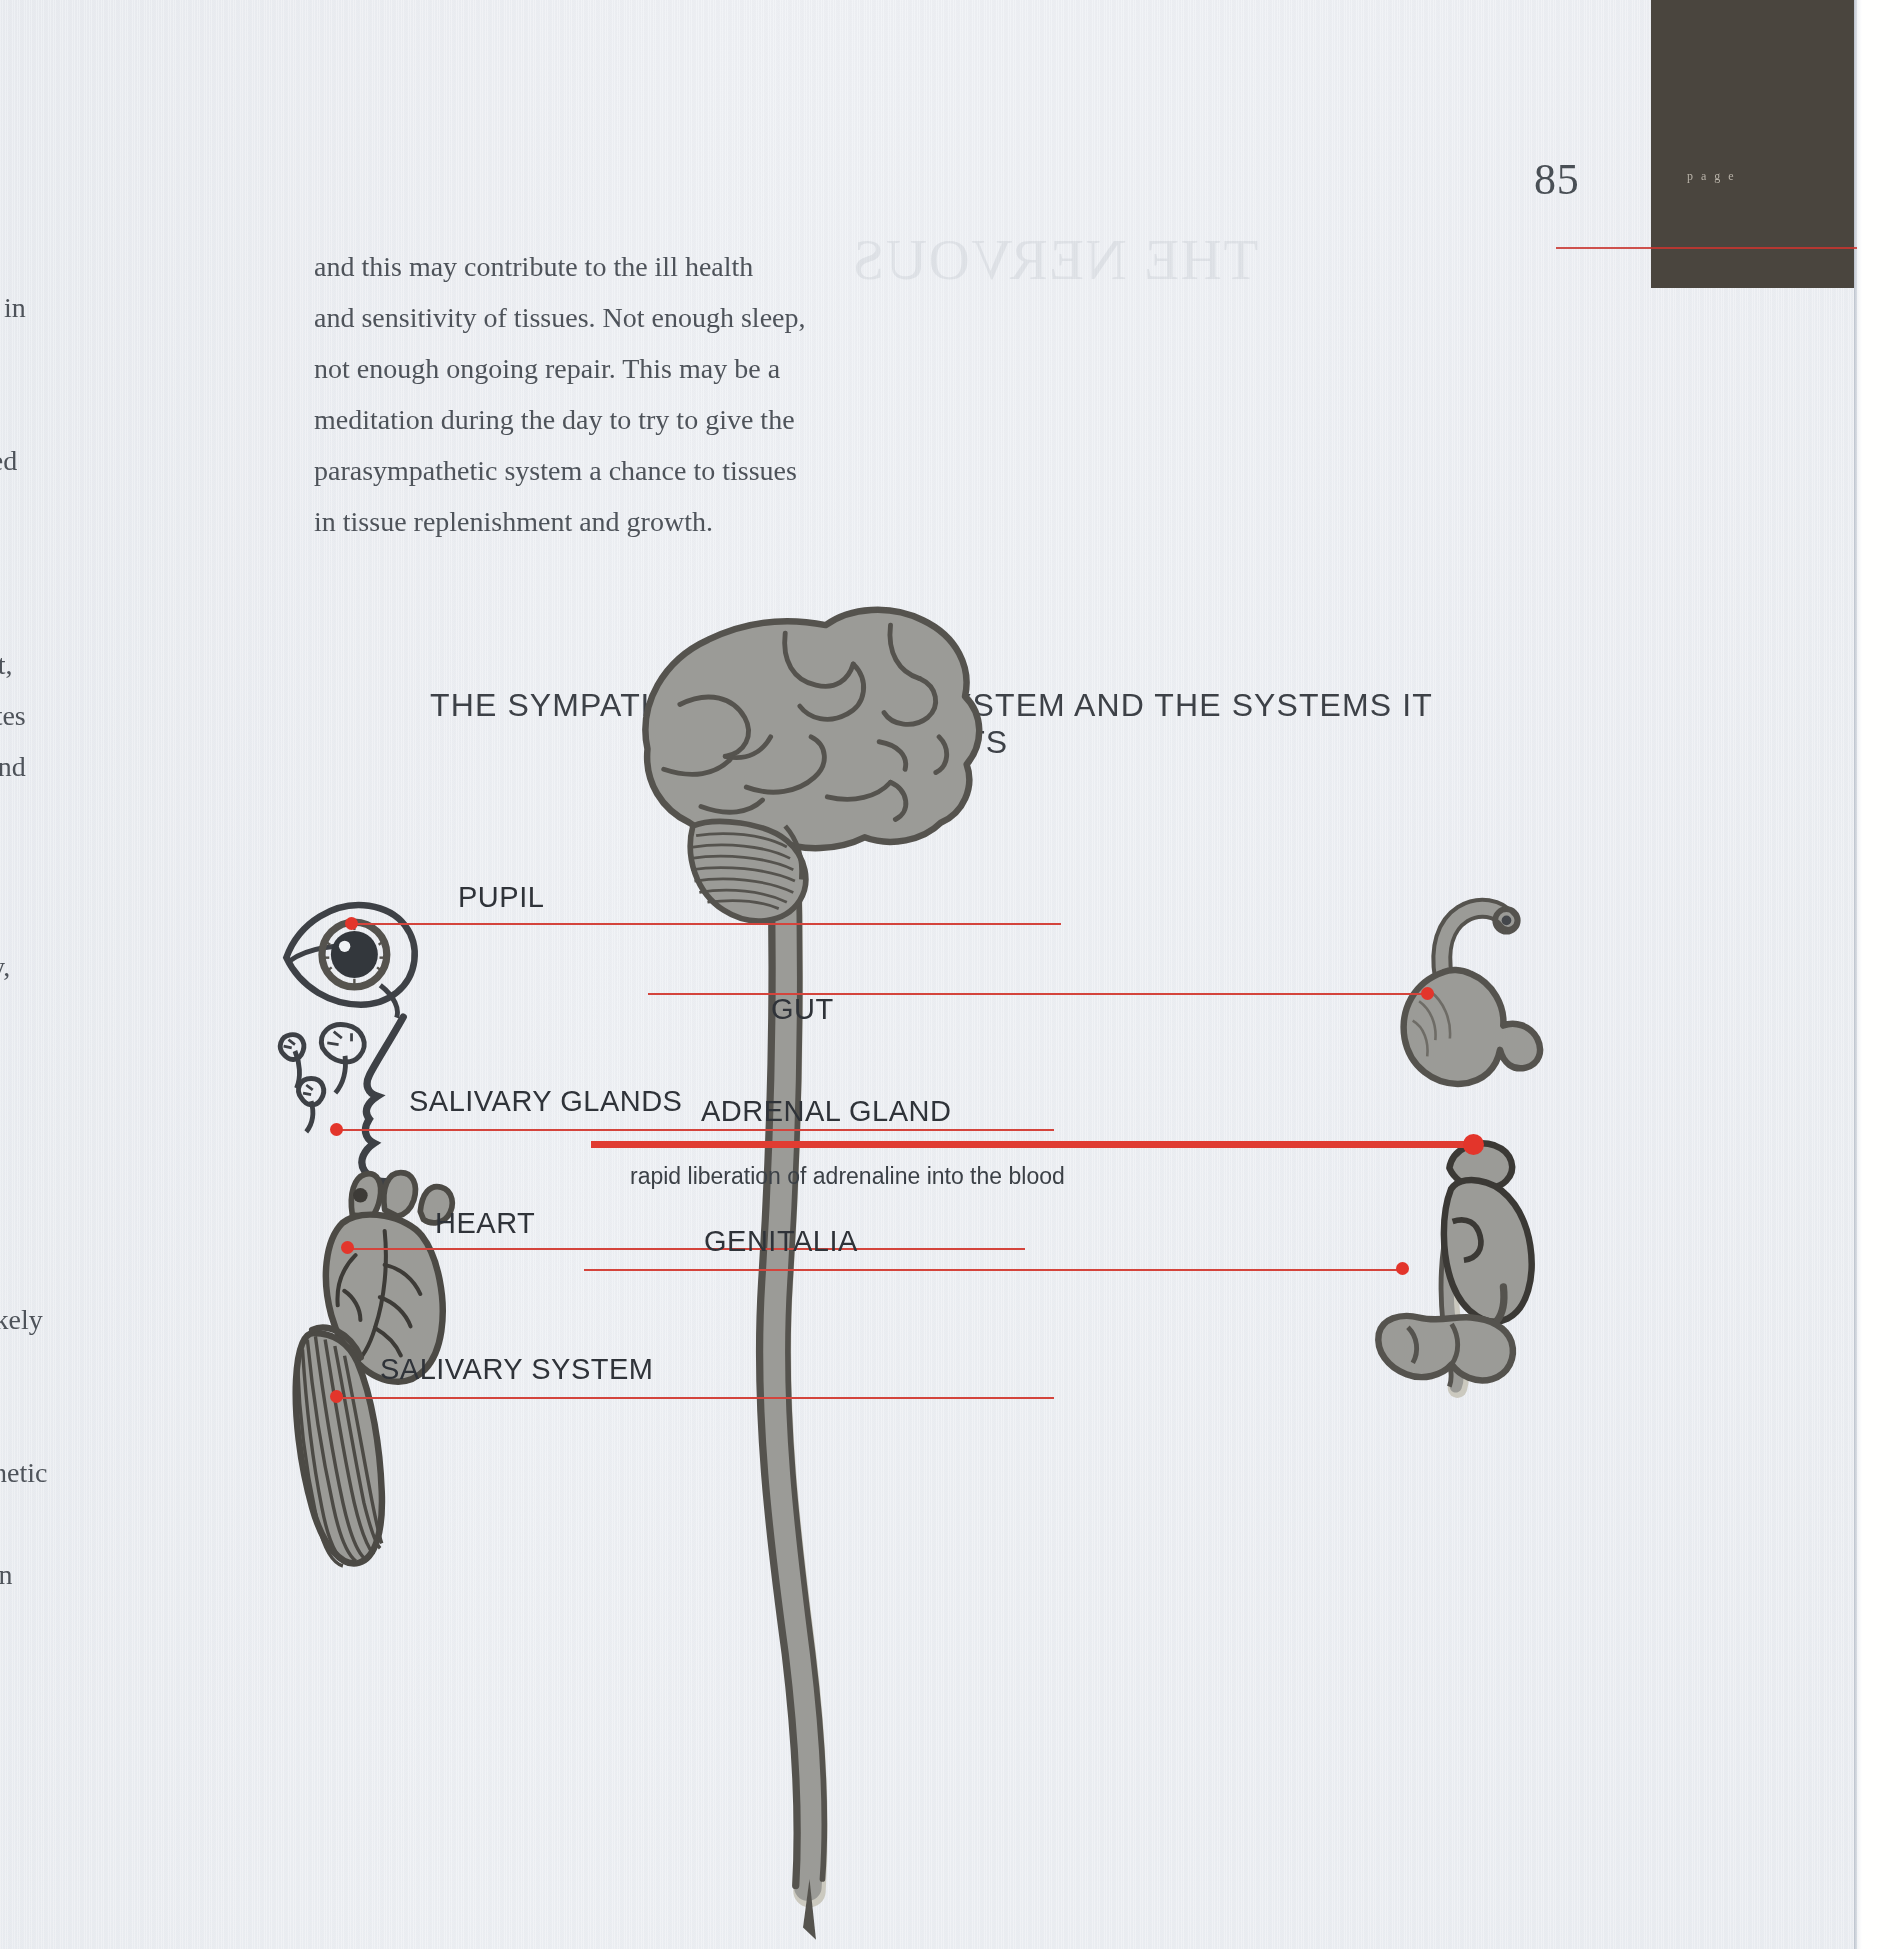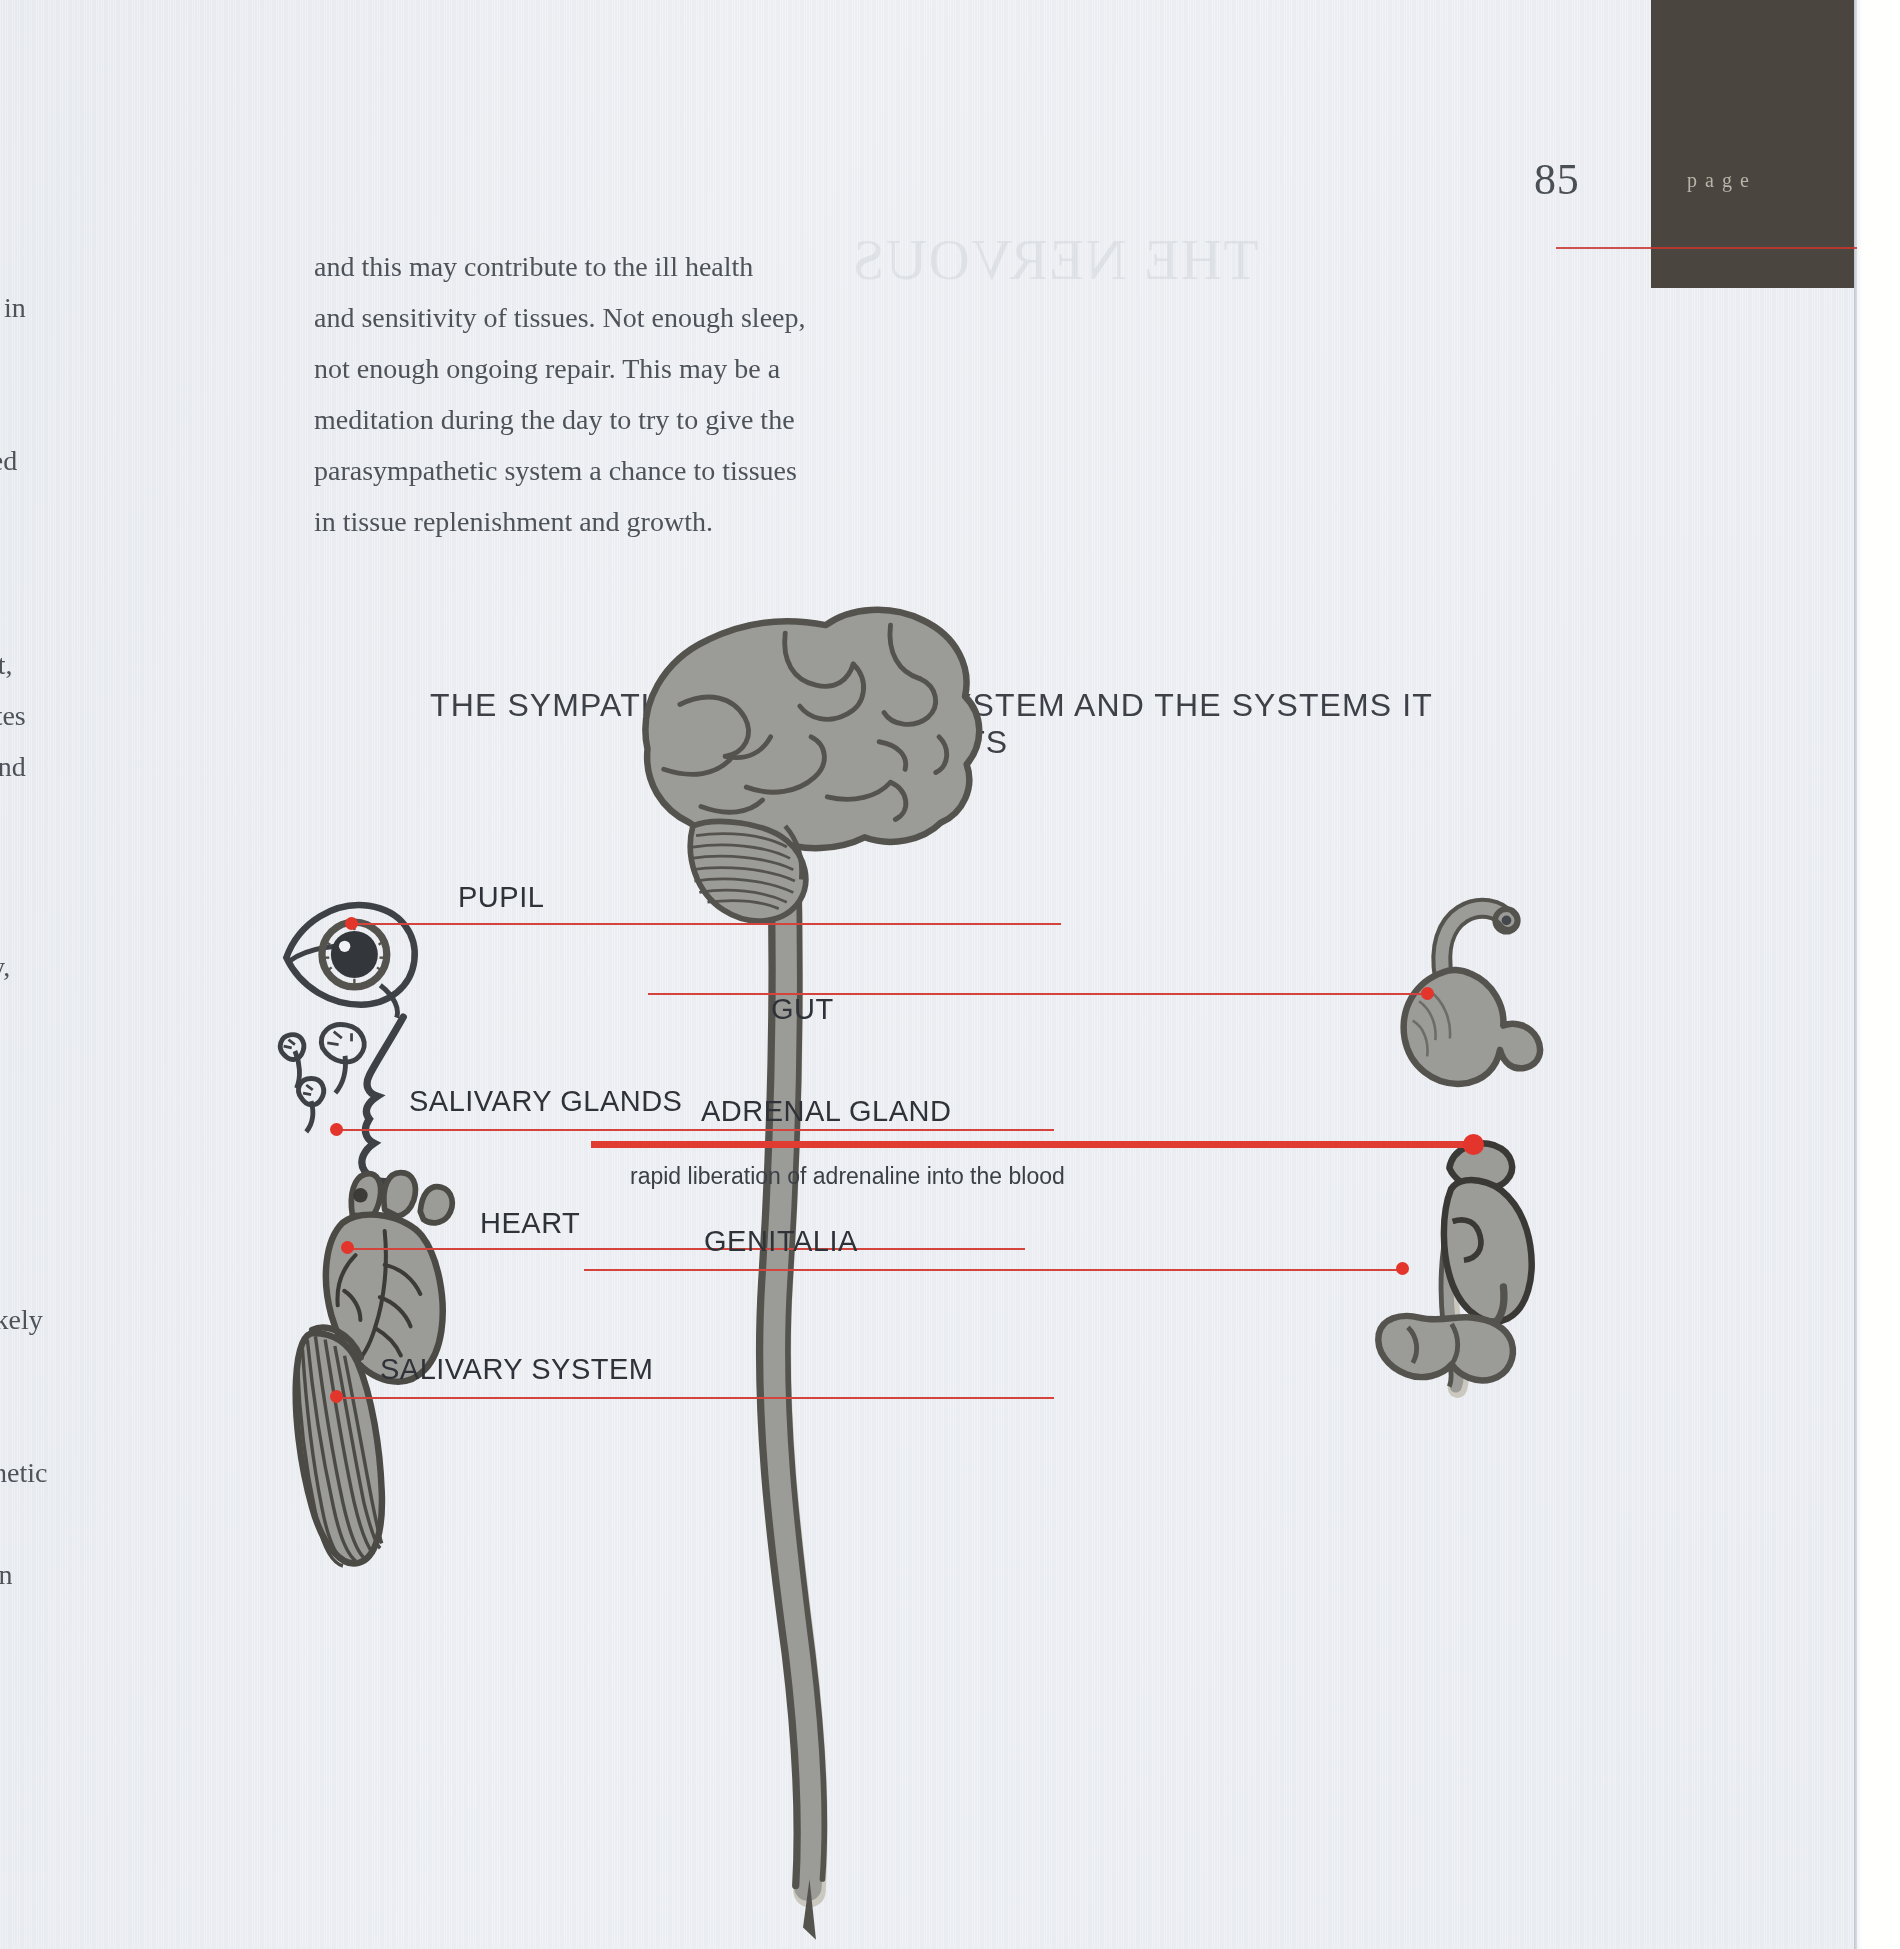--- a/index.html
+++ b/index.html
@@ -51,21 +51,21 @@
   #header-block {
     position: absolute;
     left: 1651px; top: 0;
     width: 203px; height: 288px;
     background: #4a453e;
   }
   #header-block-label {
     position: absolute;
     left: 1687px; top: 169px;
     font-family: "Liberation Serif", serif;
-    font-size: 20px;
+    font-size: 12px;
     letter-spacing: 8px;
     color: #b9b3a9;
   }
   #page-number {
     position: absolute;
     left: 1534px; top: 154px;
     font-family: "Liberation Serif", serif;
     font-size: 44px;
     letter-spacing: 0.8px;
     color: #494f55;
@@ -371,21 +371,21 @@
 
       <g fill="none" stroke="#3d3b37" stroke-width="5" stroke-linecap="round">
         <path d="M96 80 C100 120 96 164 84 200 C78 220 68 238 56 248"></path>
         <path d="M96 122 C116 126 132 140 140 158"></path>
         <path d="M90 162 C108 168 122 182 128 198"></path>
         <path d="M84 200 C98 208 110 220 116 234"></path>
         <path d="M60 110 C44 126 36 148 38 172"></path>
         <path d="M46 154 C58 162 66 176 66 190"></path>
       </g>
     </svg>
-    <div class="lbl" style="left:79px;top:478px;margin-left:45px;">HEART</div>
+    <div class="lbl" style="left:79px;top:478px;">HEART</div>
     <div class="leader" style="left:-12px;top:519px;width:681px;"></div>
     <div class="dot" style="left:-14.6px;top:512px;"></div>
 
     <svg style="position:absolute;left:1005px;top:551px;" width="178" height="122" viewBox="0 0 220 150">
       <path d="M176 8 C178 26 176 40 168 50" fill="none" stroke="#55534e" stroke-width="9" stroke-linecap="round"></path>
       <path d="M22 66 C26 48 48 40 72 46 C96 52 116 44 136 46
                C160 48 180 58 186 76 C192 96 182 116 162 122
                C142 128 122 118 112 104 C100 118 76 124 56 116
                C34 108 18 88 22 66 Z" fill="#9b9b97" stroke="#55534e" stroke-width="8" stroke-linejoin="round"></path>
       <path d="M58 58 C70 70 72 88 64 102" fill="none" stroke="#55534e" stroke-width="6"></path>

